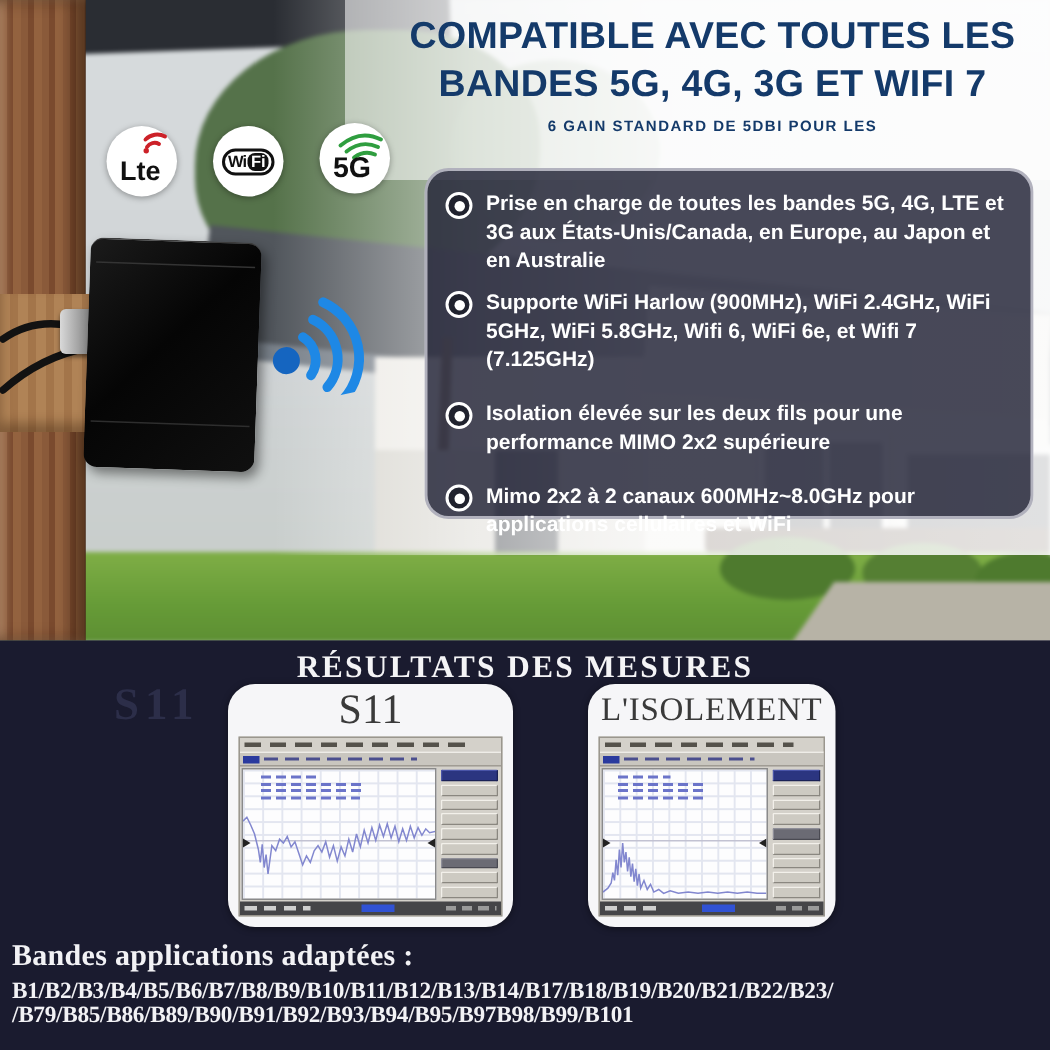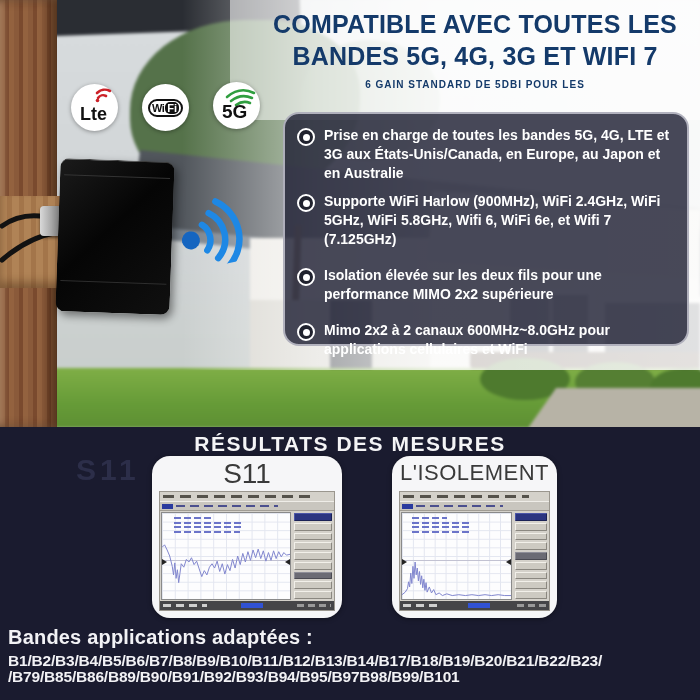--- a/index.html
+++ b/index.html
@@ -70,21 +70,21 @@
   .features{position:absolute;left:283px;top:112px;width:406px;height:234px;border-radius:16px;
             background:rgba(32,33,52,.82);border:2px solid rgba(215,215,225,.75);
             padding:12px 12px 0 12px;box-sizing:border-box;}
   .feature{display:flex;gap:9px;margin-bottom:9px;}
   .feature.gap{margin-top:17px;}
   .f-icon{flex:0 0 14px;width:14px;height:14px;margin-top:2px;border:2.5px solid #fff;border-radius:50%;position:relative;background:#20222e;}
   .f-icon::after{content:"";position:absolute;left:50%;top:50%;width:7px;height:7px;margin:-3.5px 0 0 -3.5px;border-radius:50%;background:#fff;}
   .f-text{color:#fff;font-size:14px;font-weight:700;line-height:19px;}
 
   
-  .results{position:absolute;left:0;top:427px;width:700px;height:243px;background:#1a1b2f;}
+  .results{position:absolute;left:0;top:427px;width:700px;height:243px;background:#1a1b2f;font-family:Liberation Serif, serif;}
   .results-heading{position:absolute;left:0;top:5px;width:100%;text-align:center;color:#f4f4f6;
                    font-size:21px;font-weight:800;letter-spacing:1.5px;}
   .ghost{position:absolute;left:76px;top:26px;font-size:30px;font-weight:700;color:#2c2e49;letter-spacing:4px;}
 
   .card{position:absolute;top:29px;height:162px;background:#f6f6f8;border-radius:18px;box-shadow:0 1px 5px rgba(0,0,0,.4);}
   .card-s11{left:152px;width:190px;}
   .card-iso{left:392px;width:165px;}
   .card-title{text-align:center;color:#3a3a3a;font-weight:500;}
   .card-s11 .card-title{font-size:28px;line-height:33px;margin-top:1px;}
   .card-iso .card-title{font-size:22px;line-height:33px;letter-spacing:.5px;}

